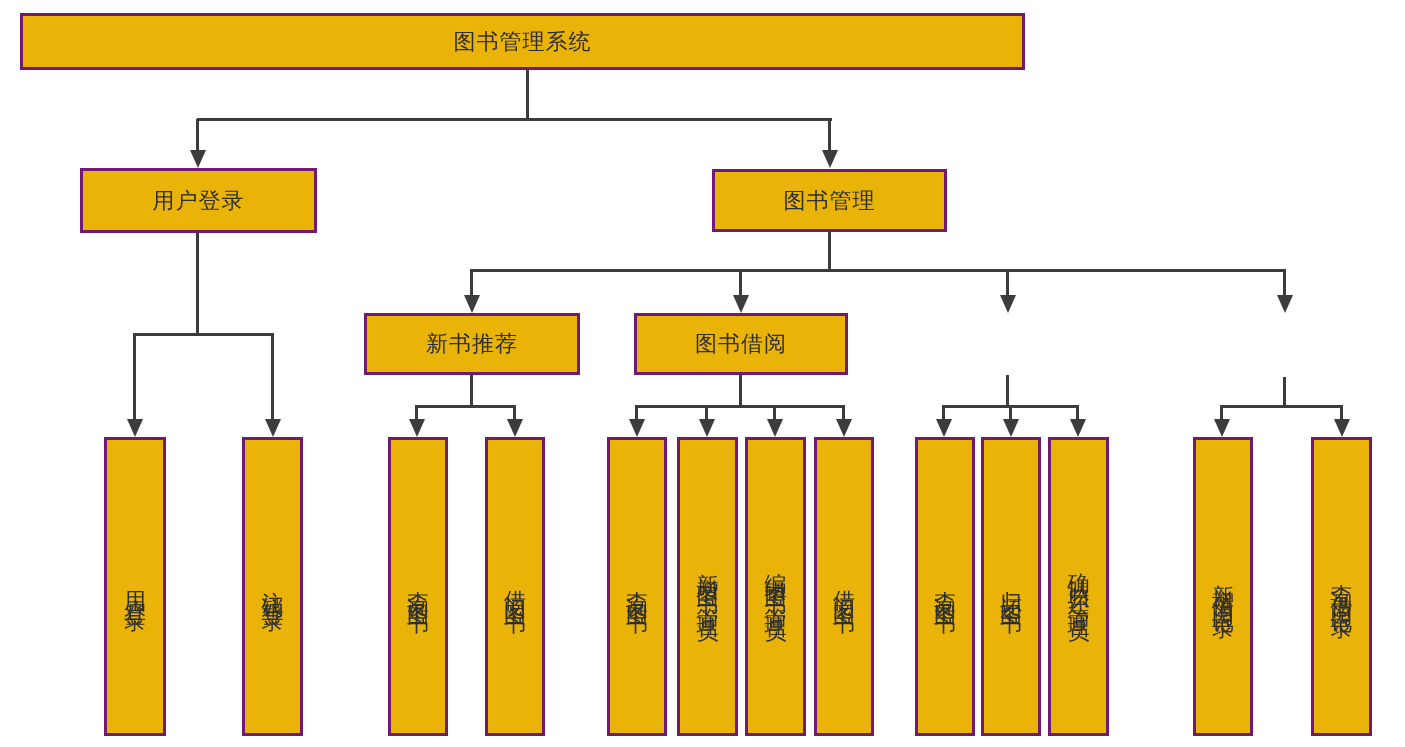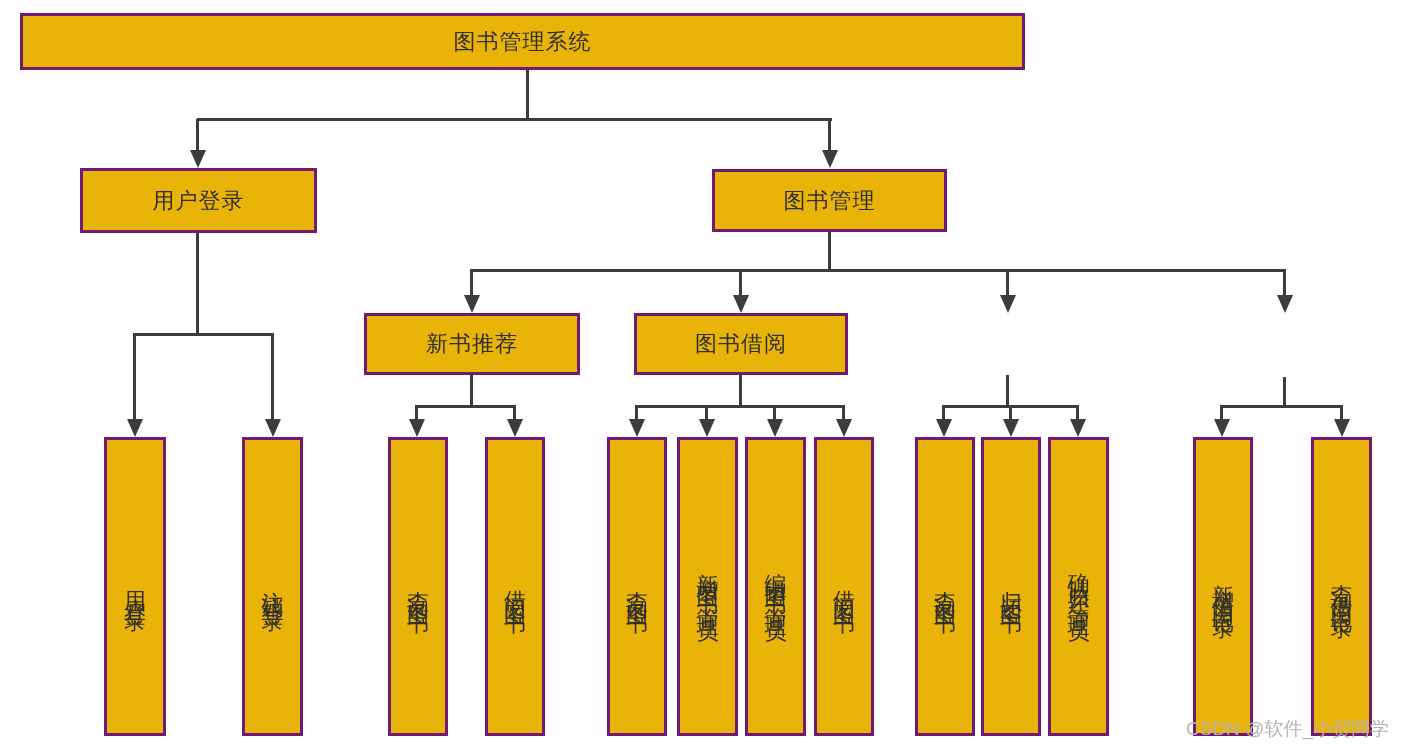--- a/index.html
+++ b/index.html
@@ -129,15 +129,14 @@
     <span>确认归还（管理员）</span>
   </div>
 
   <div class="box v" style="left:1193px;top:437px;width:60px;height:299px;">
     <span>新增借阅记录</span>
   </div>
   <div class="box v" style="left:1311px;top:437px;width:61px;height:299px;">
     <span>查询借阅记录</span>
   </div>
 
-  <div class="watermark">CSDN @软件_小贺同学</div>
 
 </div>
 
 </body></html>

